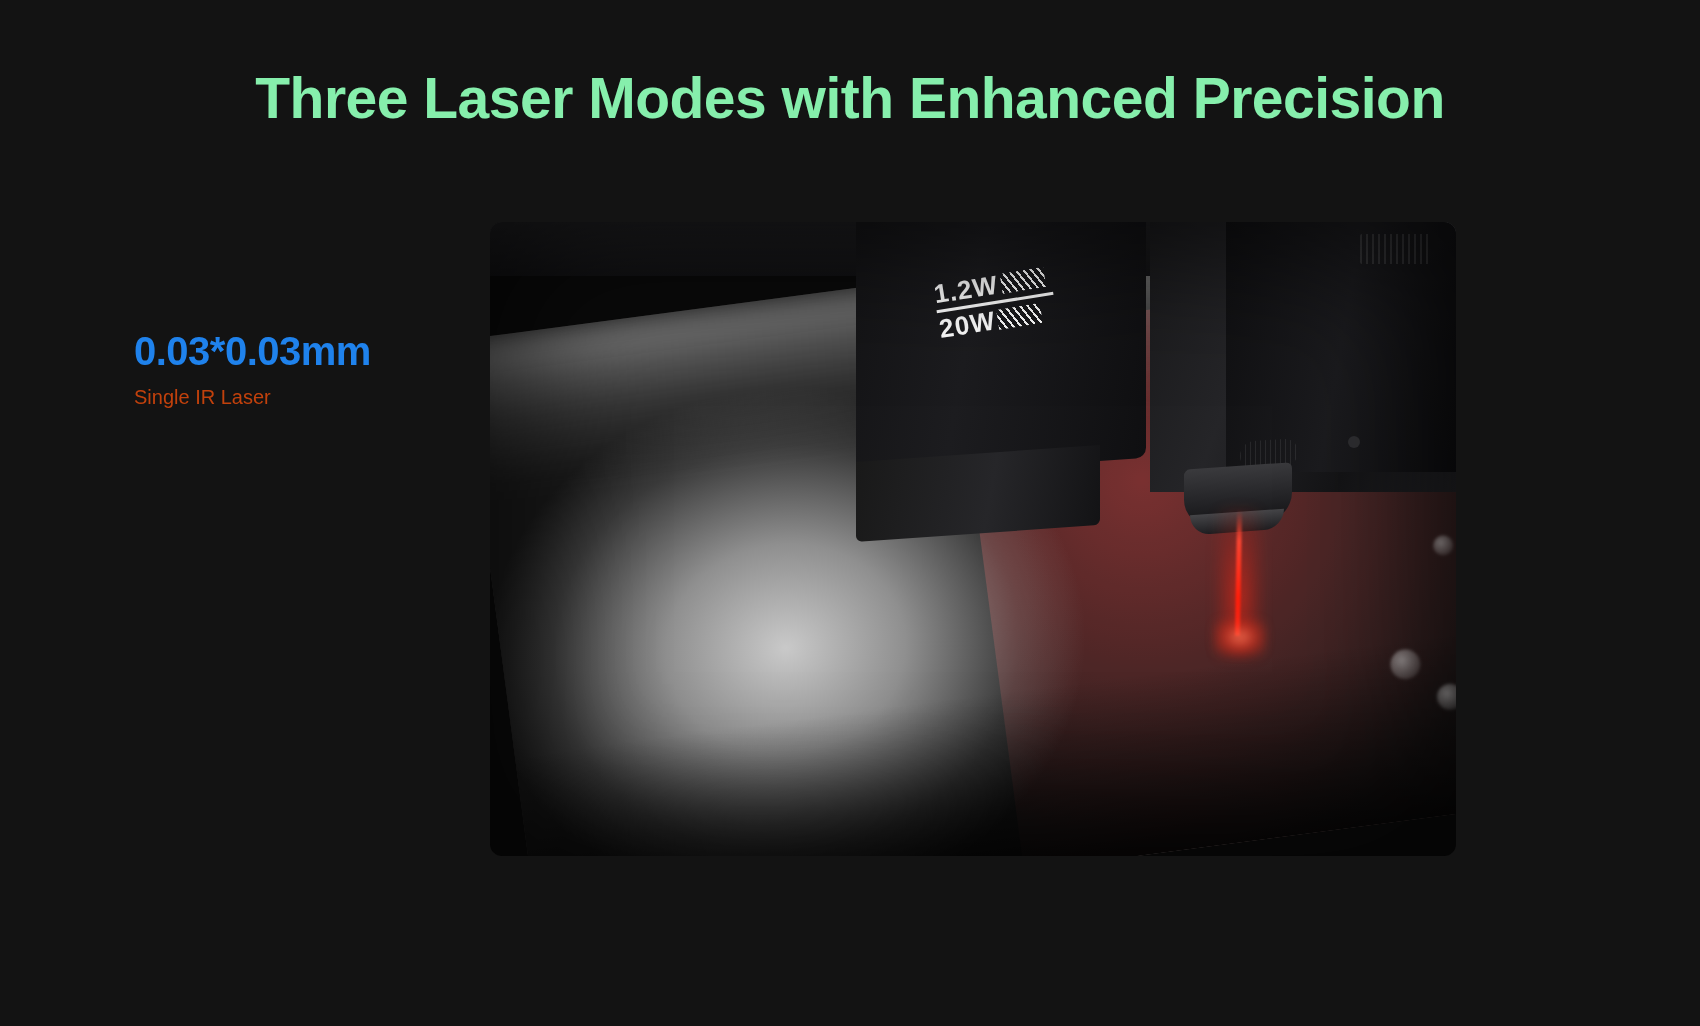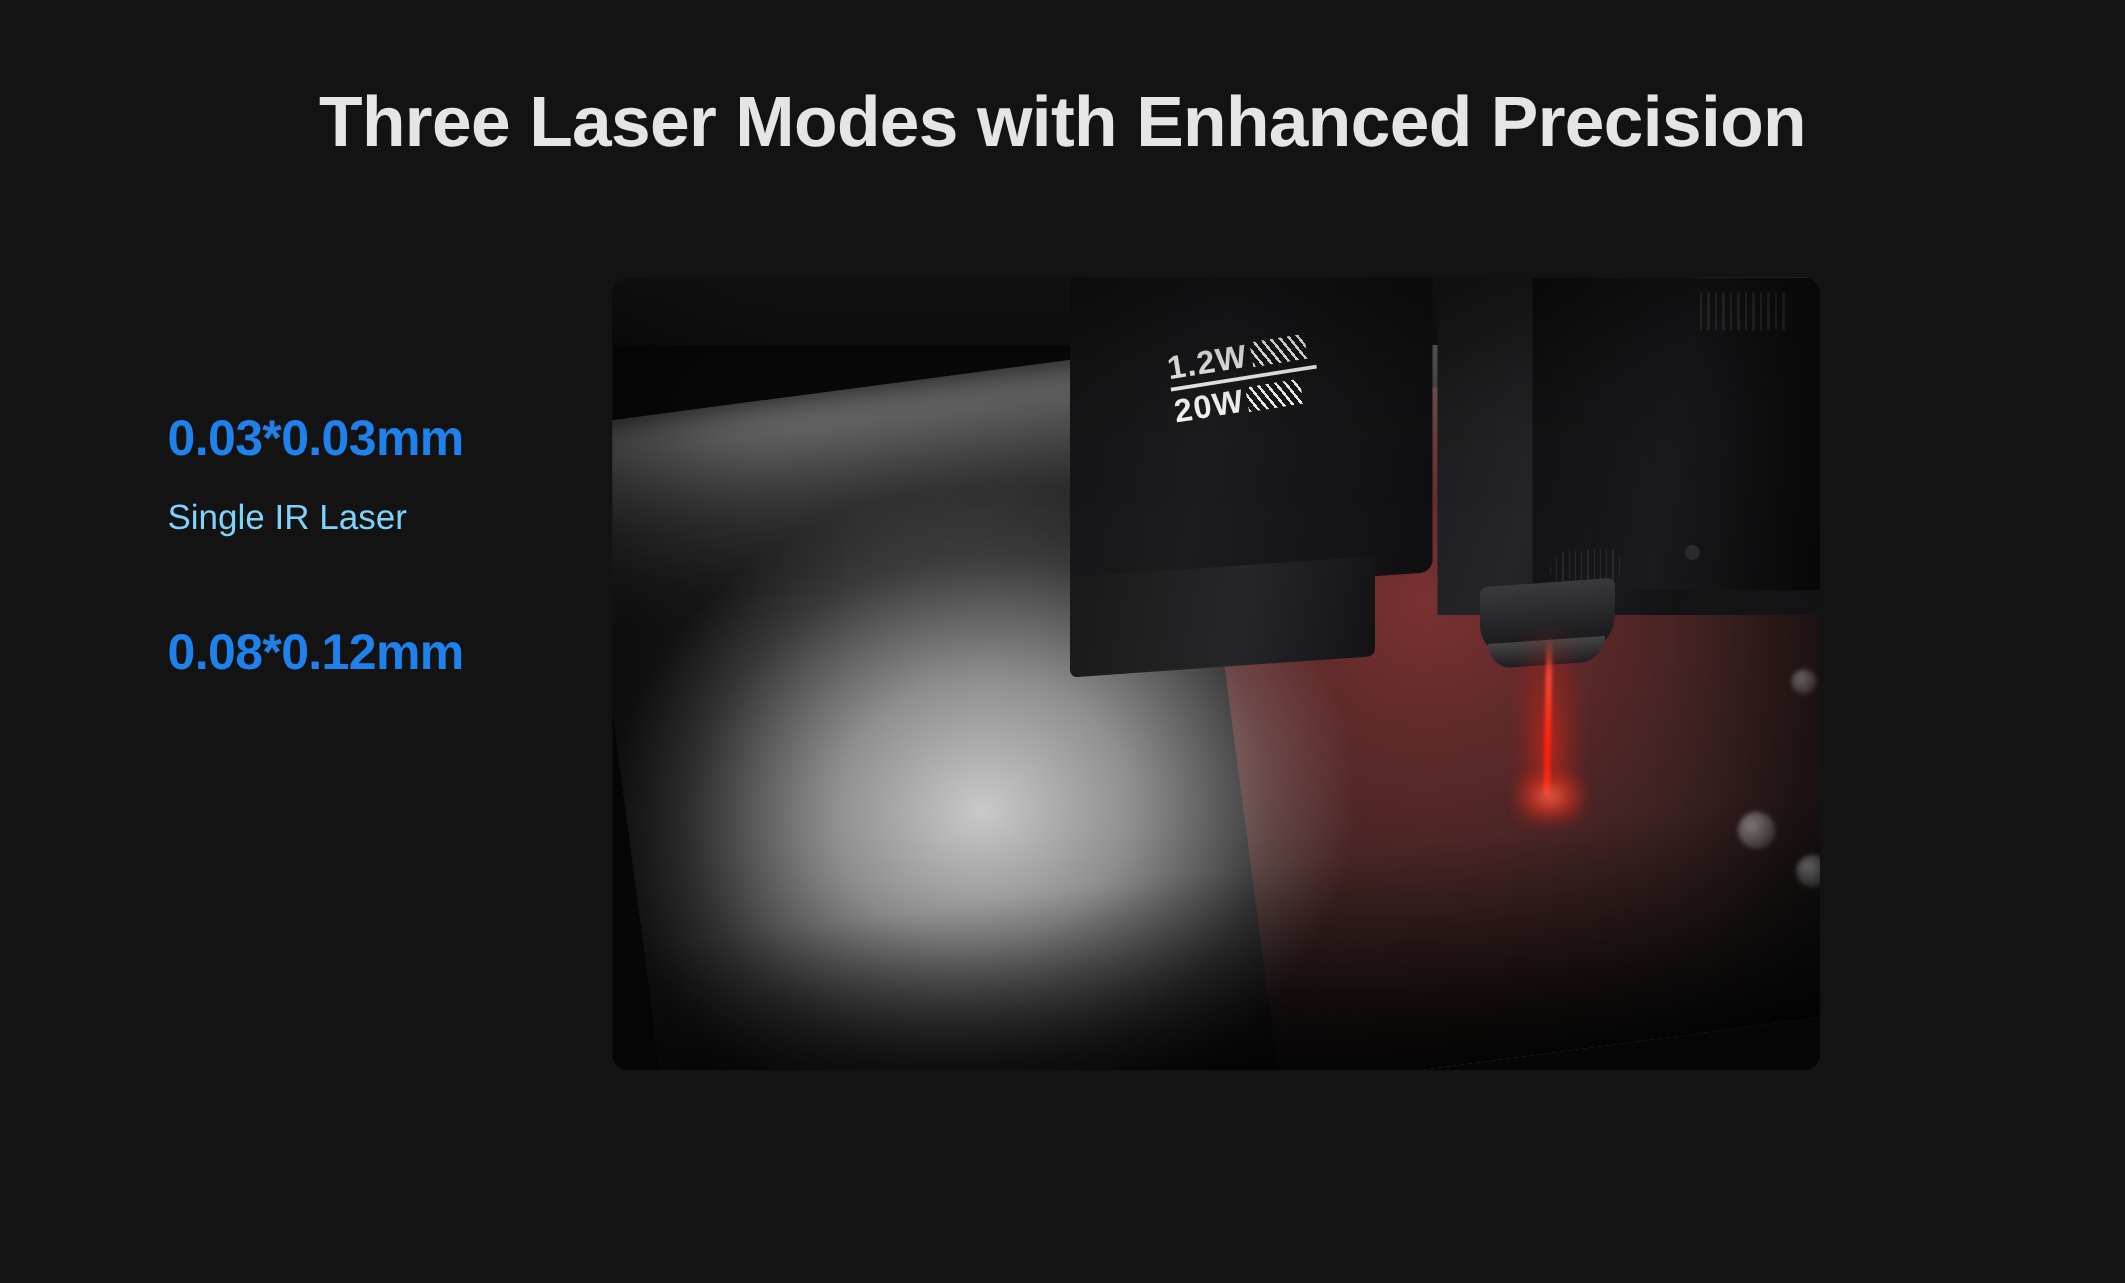--- a/index.html
+++ b/index.html
@@ -19,21 +19,21 @@
     background: #131313;
   }
 
   
   .page-title {
     position: absolute;
     top: 66px;
     left: 0;
     width: 1700px;
     text-align: center;
-    color: #e5e5e5;
+    color: #86efac;
     font-size: 57px;
     font-weight: bold;
     letter-spacing: -0.5px;
     line-height: 1.15;
     white-space: nowrap;
   }
 
   
   .spec-list {
     position: absolute;
@@ -46,25 +46,25 @@
 
   .spec-value {
     color: #1f82ec;
     font-size: 40px;
     font-weight: 700;
     line-height: 1.08;
     letter-spacing: -0.5px;
     white-space: nowrap;
   }
   .spec-label {
-    color: #7dd3fc;
-    font-size: 28px;
+    color: #c2410c;
+    font-size: 20px;
     font-weight: 400;
     line-height: 1.5;
-    margin-top: 20px;
+    margin-top: 9px;
     white-space: nowrap;
   }
 
   
   .photo-frame {
     position: absolute;
     left: 490px;
     top: 222px;
     width: 966px;
     height: 634px;
@@ -271,21 +271,20 @@
   <h1 class="page-title">Three Laser Modes with Enhanced Precision</h1>
 
   <div class="spec-list">
 
     <div class="spec-item">
       <div class="spec-value">0.03*0.03mm</div>
       <div class="spec-label">Single IR Laser</div>
     </div>
 
     <div class="spec-item">
-      <div class="spec-value">0.08*0.12mm</div>
     </div>
 
 
   </div>
 
   <div class="photo-frame">
 
     <div class="plate">
       <div class="plate-inner"></div>
       <div class="plate-blurband"></div>

